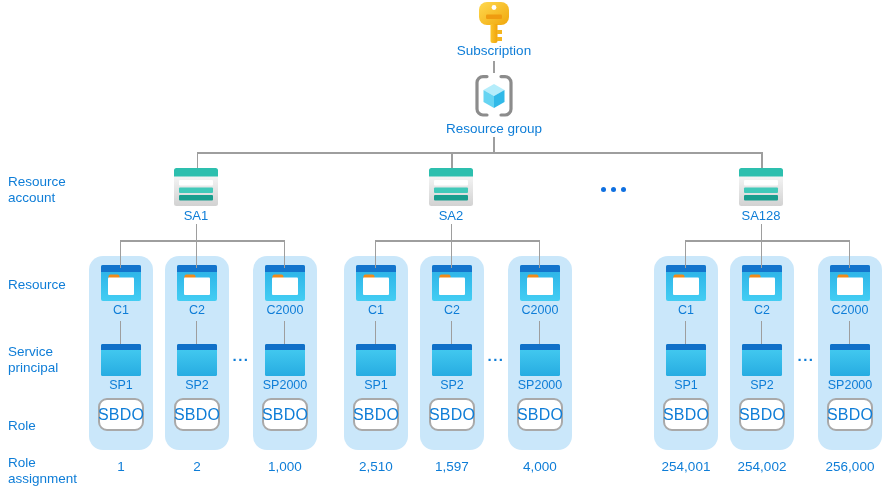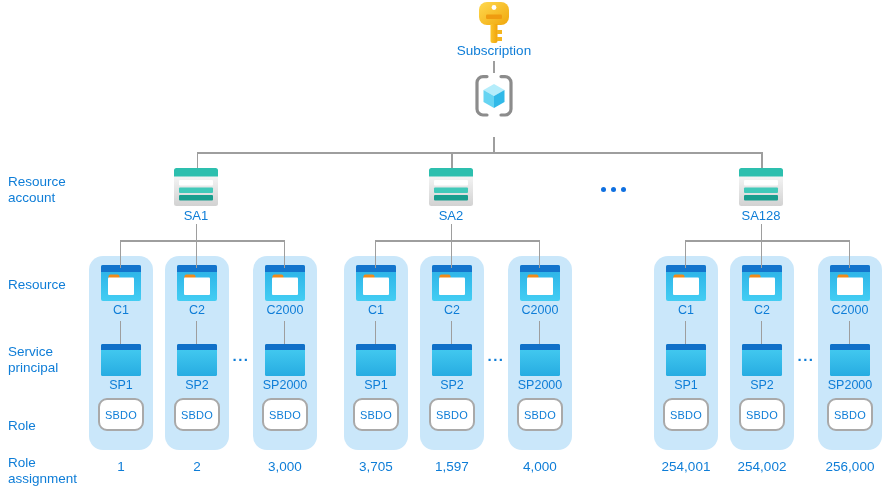--- a/index.html
+++ b/index.html
@@ -8,21 +8,21 @@
   .vline{position:absolute;width:1.5px;background:#9e9e9e;z-index:2;}
   .hline{position:absolute;height:1.5px;background:#9e9e9e;z-index:2;}
   .node-label{position:absolute;text-align:center;color:#0e7dd7;font-size:12.5px;z-index:3;}
   .top-label{position:absolute;width:200px;text-align:center;color:#0e7dd7;font-size:13.5px;z-index:3;}
   .left-label{position:absolute;left:8px;color:#0e7dd7;font-size:13.5px;line-height:1.22;
               white-space:pre-line;z-index:3;}
   .group{position:absolute;top:0;width:229px;height:495px;}
   .pill{position:absolute;top:256px;width:64px;height:194px;background:#cae7fa;border-radius:14px;z-index:1;}
   .icon{position:absolute;z-index:3;}
   .sbdo{position:absolute;left:9px;top:142px;width:42px;height:29px;background:#fff;
-        border:2px solid #a9a9a9;border-radius:9px;color:#0e7dd7;font-size:11px;
+        border:2px solid #a9a9a9;border-radius:9px;color:#0e7dd7;font-size:16px;
         display:flex;align-items:center;justify-content:center;letter-spacing:0.2px;z-index:3;}
   .dots-small{position:absolute;width:30px;text-align:center;color:#0e7dd7;font-weight:bold;
               font-size:15px;letter-spacing:1.5px;z-index:3;}
   .big-dots{position:absolute;left:601px;top:187px;display:flex;gap:5px;z-index:3;}
   .big-dots span{width:5px;height:5px;border-radius:50%;background:#1070e0;display:block;}
   .num{position:absolute;top:459px;width:80px;text-align:center;color:#0e7dd7;font-size:13.5px;z-index:3;}
   .sa-label{top:208px;width:100px;left:57px;font-size:13px;}
 </style>
 </head>
 <body>
@@ -65,20 +65,21 @@
   <div class="top-label" style="left:394px;top:43px">Subscription</div>
   <div class="vline" style="left:493.25px;top:61px;height:12px"></div>
 
   <svg class="icon" style="left:473px;top:73px" width="42" height="46" viewBox="0 0 42 46">
     <path d="M14,3.6 H10 a6,6 0 0 0 -6,6 V36 a6,6 0 0 0 6,6 h4" fill="none" stroke="#8c8c8c" stroke-width="3.2" stroke-linecap="round"></path>
     <path d="M28,3.6 H32 a6,6 0 0 1 6,6 V36 a6,6 0 0 1 -6,6 h-4" fill="none" stroke="#8c8c8c" stroke-width="3.2" stroke-linecap="round"></path>
     <polygon points="21,11 31.5,17 21,23 10.5,17" fill="#b5edfb"></polygon>
     <polygon points="10.5,17 21,23 21,35 10.5,29" fill="#66d4f2"></polygon>
     <polygon points="31.5,17 21,23 21,35 31.5,29" fill="#30b9e8"></polygon>
   </svg>
+  <div class="top-label" style="left:394px;top:121px">Resource group</div>
   <div class="vline" style="left:493.25px;top:137px;height:16px"></div>
 
   <div class="hline" style="left:196.5px;top:152px;width:566px"></div>
   <div class="vline" style="left:196.5px;top:152px;height:17px"></div>
   <div class="vline" style="left:451px;top:152px;height:17px"></div>
   <div class="vline" style="left:761px;top:152px;height:17px"></div>
 
   <div class="big-dots">
     <span></span>
     <span></span>
@@ -157,21 +158,21 @@
       <svg class="icon" style="left:12px;top:88px" width="40" height="32" viewBox="0 0 40 32">
         <rect width="40" height="32" rx="1.5" fill="url(#gSp)"></rect>
         <path d="M0,1.5 a1.5,1.5 0 0 1 1.5,-1.5 h37 a1.5,1.5 0 0 1 1.5,1.5 v4.5 h-40 z" fill="#1070c8"></path>
       </svg>
       <div class="node-label" style="left:0;top:122px;width:100%">SP2000</div>
       <div class="sbdo">SBDO</div>
     </div>
 
     <div class="num" style="left:-8px">1</div>
     <div class="num" style="left:68px">2</div>
-    <div class="num" style="left:156px">3,000</div>
+    <div class="num" style="left:156px">1,000</div>
   </div>
 
   <div class="group" style="left:344px">
     <svg class="icon" style="left:85px;top:168px" width="44" height="38" viewBox="0 0 44 38">
       <rect width="44" height="38" rx="2.5" fill="url(#gStore)"></rect>
       <path d="M0,2.5 a2.5,2.5 0 0 1 2.5,-2.5 h39 a2.5,2.5 0 0 1 2.5,2.5 v6 h-44 z" fill="#2dbfae"></path>
       <rect x="5" y="12" width="34" height="5.5" rx="1" fill="#ffffff"></rect>
       <rect x="5" y="19.5" width="34" height="5.5" rx="1" fill="#41c9b9"></rect>
       <rect x="5" y="27" width="34" height="5.5" rx="1" fill="#199e8e"></rect>
     </svg>
@@ -228,21 +229,21 @@
       <div class="node-label" style="left:0;top:47px;width:100%">C2000</div>
       <div class="vline" style="left:30.5px;top:65px;height:23px"></div>
       <svg class="icon" style="left:12px;top:88px" width="40" height="32" viewBox="0 0 40 32">
         <rect width="40" height="32" rx="1.5" fill="url(#gSp)"></rect>
         <path d="M0,1.5 a1.5,1.5 0 0 1 1.5,-1.5 h37 a1.5,1.5 0 0 1 1.5,1.5 v4.5 h-40 z" fill="#1070c8"></path>
       </svg>
       <div class="node-label" style="left:0;top:122px;width:100%">SP2000</div>
       <div class="sbdo">SBDO</div>
     </div>
 
-    <div class="num" style="left:-8px">3,705</div>
+    <div class="num" style="left:-8px">2,510</div>
     <div class="num" style="left:68px">1,597</div>
     <div class="num" style="left:156px">4,000</div>
   </div>
 
   <div class="group" style="left:654px">
     <svg class="icon" style="left:85px;top:168px" width="44" height="38" viewBox="0 0 44 38">
       <rect width="44" height="38" rx="2.5" fill="url(#gStore)"></rect>
       <path d="M0,2.5 a2.5,2.5 0 0 1 2.5,-2.5 h39 a2.5,2.5 0 0 1 2.5,2.5 v6 h-44 z" fill="#2dbfae"></path>
       <rect x="5" y="12" width="34" height="5.5" rx="1" fill="#ffffff"></rect>
       <rect x="5" y="19.5" width="34" height="5.5" rx="1" fill="#41c9b9"></rect>

